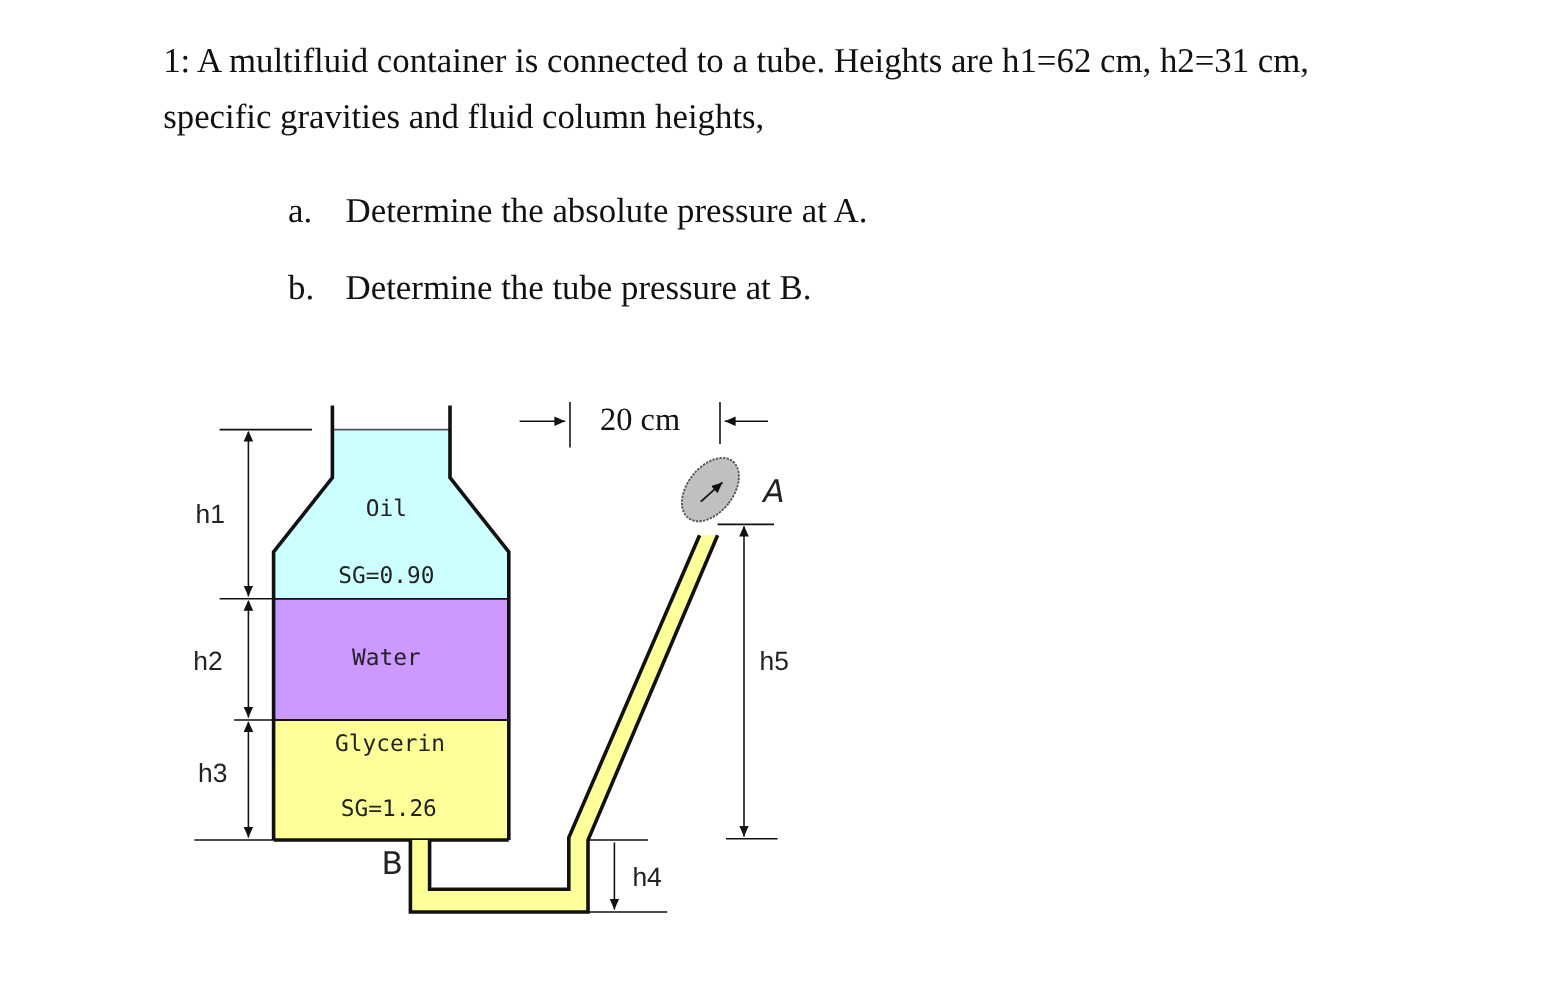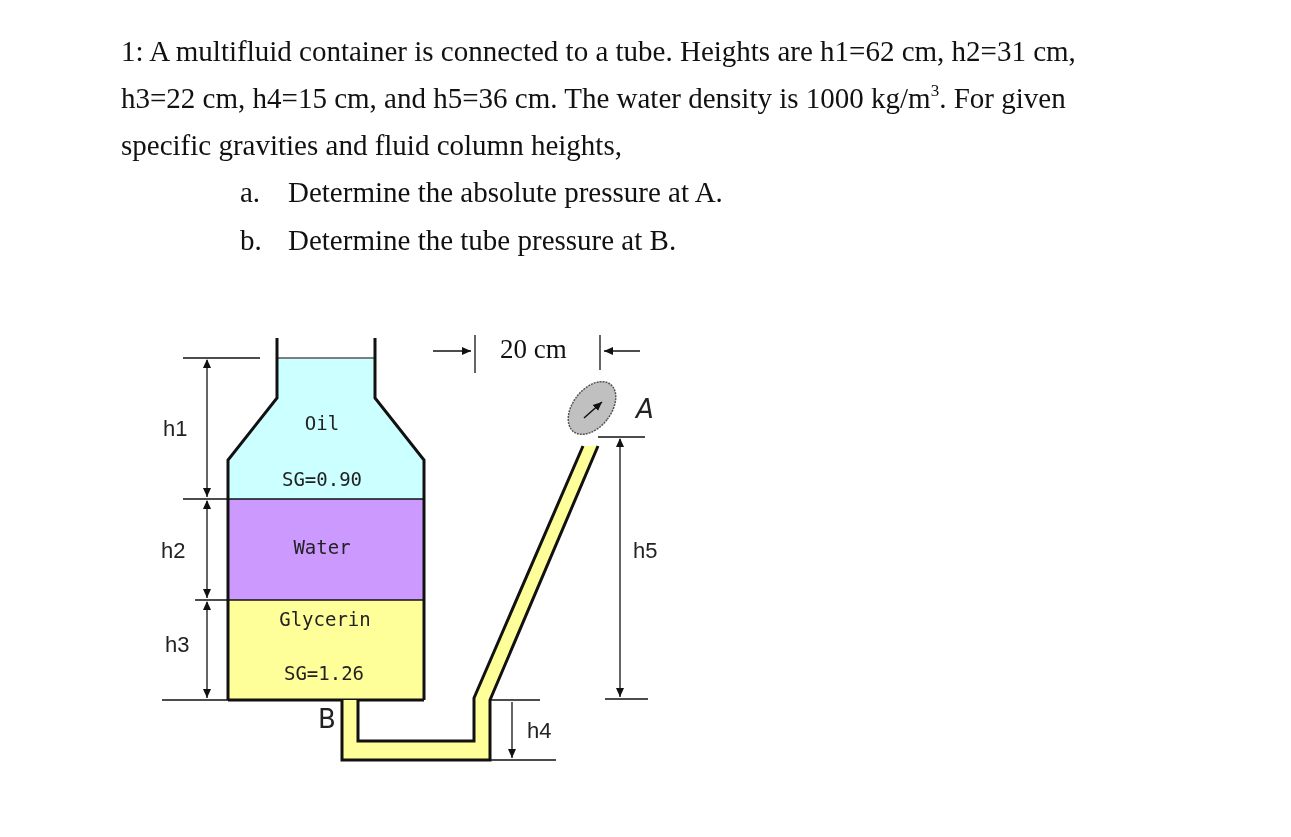--- a/index.html
+++ b/index.html
@@ -1,43 +1,42 @@
 <!DOCTYPE html>
 <html><head>
 <meta charset="utf-8">
 <style>
   html, body { margin: 0; padding: 0; background: #ffffff; }
   body { width: 1291px; height: 837px; position: relative; overflow: hidden; }
   .problem {
-    position: absolute; left: 121px; top: 28px; width: 1060px;
+    position: absolute; left: 136px; top: 28px; width: 1060px;
     font-family: "Liberation Serif", "DejaVu Serif", serif;
     font-size: 29px; line-height: 47px; color: #111111;
   }
   .problem p { margin: 0; white-space: nowrap; }
   .problem sup { font-size: 17px; line-height: 0; vertical-align: 12px; }
   .subq {
     position: absolute; left: 240px;
     font-family: "Liberation Serif", "DejaVu Serif", serif;
     font-size: 29px; color: #111111; white-space: nowrap;
   }
   .subq .lbl { display: inline-block; width: 48px; }
-  #subq-a { top: 176px; }
+  #subq-a { top: 160px; }
   #subq-b { top: 224px; }
   svg.diagram { position: absolute; left: 0; top: 0; }
   .dlabel { font-family: "DejaVu Sans", "Liberation Sans", sans-serif; fill: #222; }
   .fluid-label { font-family: "DejaVu Sans Mono", "Liberation Mono", monospace; font-size: 19px; fill: #222; }
   .dim-label { font-family: "Liberation Sans", "DejaVu Sans", sans-serif; font-size: 22px; fill: #222; }
   .serif-label { font-family: "Liberation Serif", "DejaVu Serif", serif; font-size: 27px; fill: #111; }
 </style>
 </head>
 <body>
 
 <div class="problem">
   <p><span>1:</span> <span>A multifluid container is connected to a tube. Heights are h1=62 cm, h2=31 cm,</span></p>
-  <p><span>h3=22 cm, h4=15 cm, and h5=36 cm. The water density is 1000 kg/m</span><sup>3</sup><span>. For given</span></p>
   <p><span>specific gravities and fluid column heights,</span></p>
 </div>
 
 <div class="subq" id="subq-a">
   <span class="lbl">a.</span><span>Determine the absolute pressure at A.</span>
 </div>
 <div class="subq" id="subq-b">
   <span class="lbl">b.</span><span>Determine the tube pressure at B.</span>
 </div>
 

